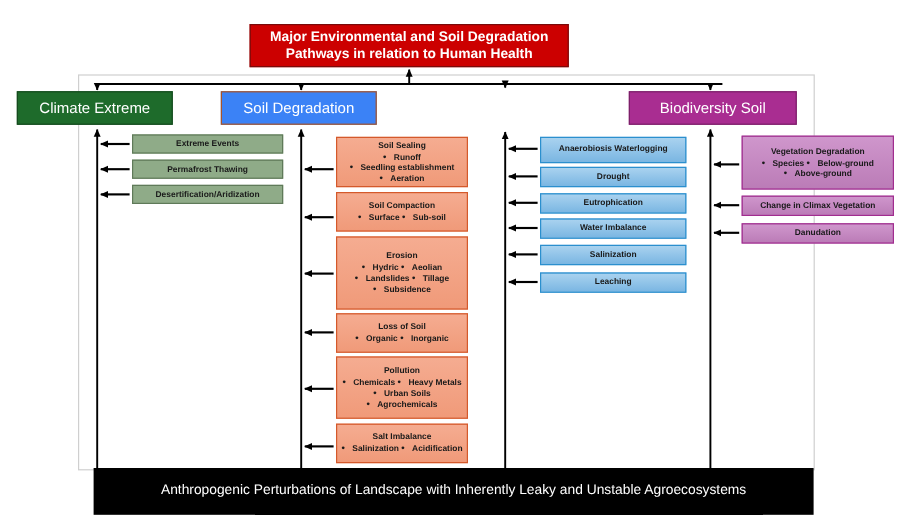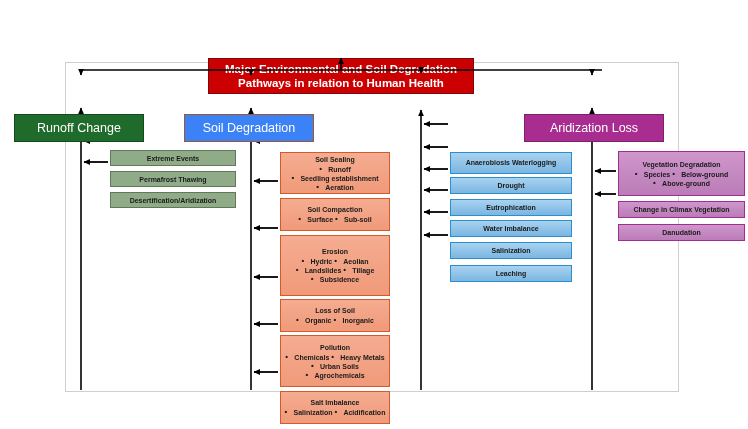--- a/index.html
+++ b/index.html
@@ -7,21 +7,21 @@
     width:748px;height:429px;
     background:#ffffff;
     font-family:"Liberation Sans",sans-serif;
     overflow:hidden;
     position:relative;
   }
   #stage{position:absolute;left:0;top:0;width:748px;height:429px;}
 
   
   .box{position:absolute;box-sizing:border-box;display:flex;flex-direction:column;
-       align-items:center;justify-content:center;text-align:center;margin-top:38px;}
+       align-items:center;justify-content:center;text-align:center;}
 
   
   .title-box{
     left:208px;top:20px;width:266px;height:36px;
     background:#cc0000;border:1.5px solid #7a0a0a;
     color:#ffffff;font-size:11.5px;font-weight:600;line-height:14px;
     padding:2px 4px;
   }
 
   
@@ -108,27 +108,27 @@
     <path d="M448,190 L424,190" stroke="#000" stroke-width="1.8" fill="none" marker-end="url(#ar)"></path>
     <path d="M448,212 L424,212" stroke="#000" stroke-width="1.8" fill="none" marker-end="url(#ar)"></path>
     <path d="M448,235 L424,235" stroke="#000" stroke-width="1.8" fill="none" marker-end="url(#ar)"></path>
 
     <path d="M616,137 L595,137" stroke="#000" stroke-width="1.8" fill="none" marker-end="url(#ar)"></path>
     <path d="M616,171 L595,171" stroke="#000" stroke-width="1.8" fill="none" marker-end="url(#ar)"></path>
     <path d="M616,194 L595,194" stroke="#000" stroke-width="1.8" fill="none" marker-end="url(#ar)"></path>
   </svg>
 
   <div class="box cat cat-climate">
-    <span>Runoff Change</span>
+    <span>Climate Extreme</span>
   </div>
   <div class="box cat cat-soil">
     <span>Soil Degradation</span>
   </div>
   <div class="box cat cat-bio">
-    <span>Aridization Loss</span>
+    <span>Biodiversity Soil</span>
   </div>
 
   <div class="box leaf green-leaf" style="left:110px;top:112px;width:126px;height:16px;">
     <span class="hdr">Extreme Events</span>
   </div>
   <div class="box leaf green-leaf" style="left:110px;top:133px;width:126px;height:16px;">
     <span class="hdr">Permafrost Thawing</span>
   </div>
   <div class="box leaf green-leaf" style="left:110px;top:154px;width:126px;height:16px;">
     <span class="hdr">Desertification/Aridization</span>
@@ -215,14 +215,17 @@
       <li class="row">Above-ground</li>
     </ul>
   </div>
   <div class="box leaf purple-leaf" style="left:618px;top:163px;width:127px;height:17px;">
     <span class="hdr">Change in Climax Vegetation</span>
   </div>
   <div class="box leaf purple-leaf" style="left:618px;top:186px;width:127px;height:17px;">
     <span class="hdr">Danudation</span>
   </div>
 
+  <div class="box bottom-bar">
+    <span>Anthropogenic Perturbations of Landscape with Inherently Leaky and Unstable Agroecosystems</span>
+  </div>
 
 </div>
 
 </body></html>

